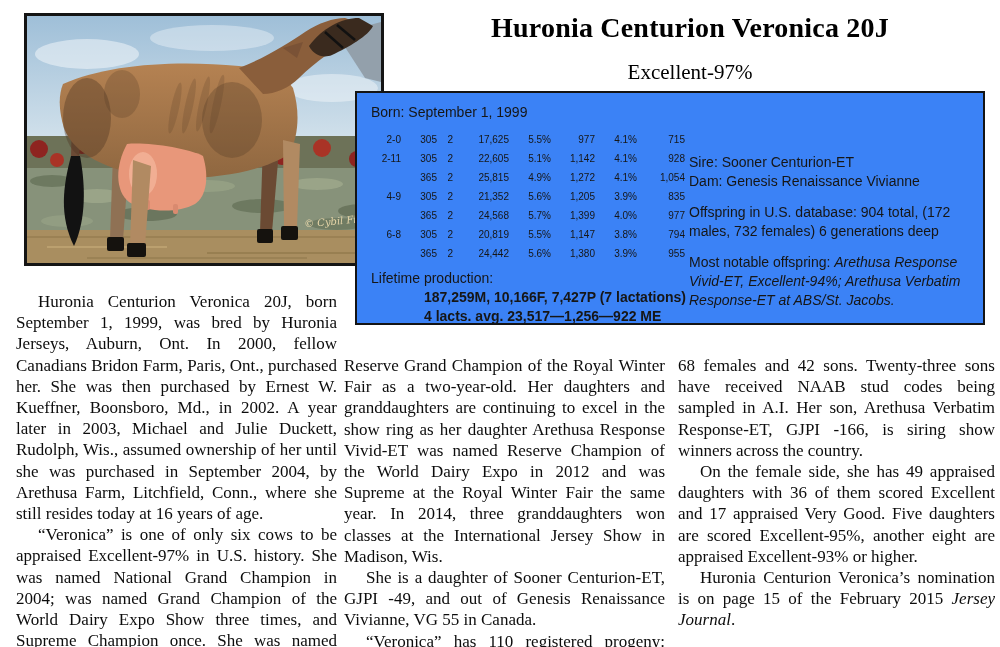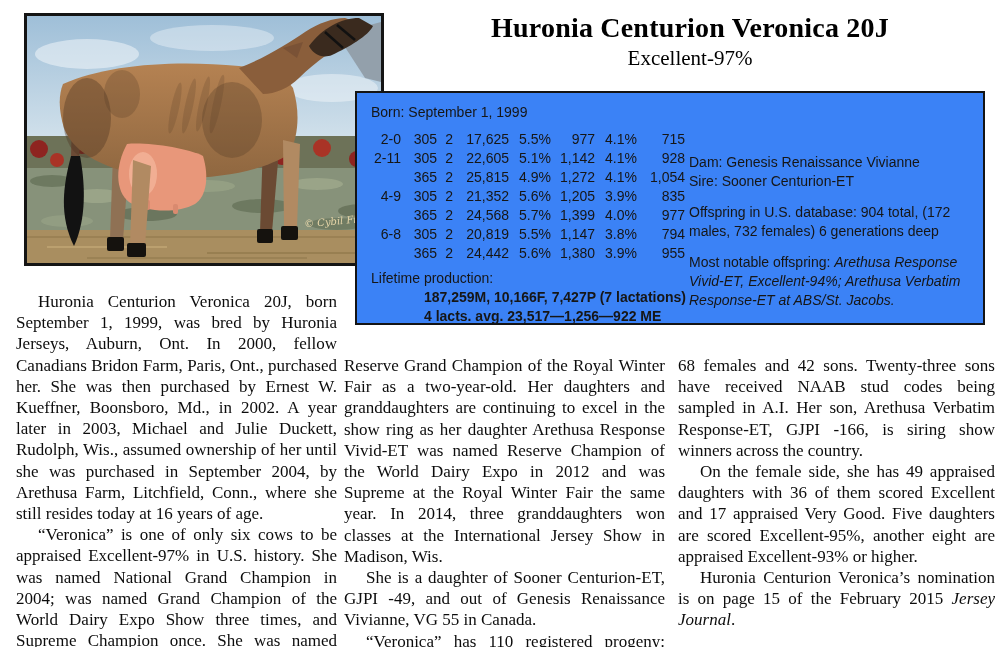--- a/index.html
+++ b/index.html
@@ -16,31 +16,31 @@
   .photo-frame svg { display:block; }
   .credit {
     position:absolute; top:200px; right:24px;
     font-family:"DejaVu Serif", serif; font-style:italic;
     font-size:10px; color:#e4d4a8; transform:rotate(-5deg); white-space:nowrap;
   }
 
   
   .titleblock { position:absolute; left:385px; top:12px; width:610px; text-align:center; z-index:2; }
   .title { font-size:28px; font-weight:bold; letter-spacing:0.2px; color:#000; }
-  .subtitle { font-size:21px; margin-top:2px; color:#000; }
+  .subtitle { font-size:21px; margin-top:16px; color:#000; }
 
   
   .infobox {
     position:absolute; left:355px; top:91px; width:630px; height:234px;
     box-sizing:border-box; background:#3b82f6; border:2px solid #141414;
     font-family:"Liberation Sans", sans-serif; font-size:14px; line-height:19px;
     color:#161616; z-index:5;
   }
   .born { position:absolute; left:14px; top:10px; }
-  table.prod { position:absolute; left:8px; top:37px; border-collapse:collapse; font-size:14px; }
+  table.prod { position:absolute; left:8px; top:37px; border-collapse:collapse; font-size:10px; }
   table.prod td { text-align:right; padding:0; line-height:19px; white-space:nowrap; }
   .c-age{width:36px}.c-days{width:36px}.c-x{width:16px}.c-milk{width:56px}
   .c-fp{width:42px}.c-f{width:44px}.c-pp{width:42px}.c-p{width:48px}
   .lifetime-label { position:absolute; left:14px; top:176px; }
   .lifetime-lines { position:absolute; left:67px; top:195px;font-weight:bold; }
   .right-block { position:absolute; left:332px; top:60px; width:272px; }
   .rb-gap { height:12px; }
 
   
   .col { position:absolute; font-size:17px; line-height:21.2px; text-align:justify;margin-top:8px; }
@@ -236,22 +236,22 @@
     </tbody>
       </table>
 
     <div class="lifetime-label">Lifetime production:</div>
     <div class="lifetime-lines">
       <div>187,259M, 10,166F, 7,427P (7 lactations)</div>
       <div>4 lacts. avg. 23,517—1,256—922 ME</div>
     </div>
 
     <div class="right-block">
+      <div>Sire: Sooner Centurion-ET</div>
       <div>Dam: Genesis Renaissance Vivianne</div>
-      <div>Sire: Sooner Centurion-ET</div>
       <div class="rb-gap"></div>
       <div>Offspring in U.S. database: 904 total, (172 males, 732 females) 6 generations deep</div>
       <div class="rb-gap"></div>
       <div><span>Most notable offspring: </span><i>Arethusa Response Vivid-ET, Excellent-94%; Arethusa Verbatim Response-ET at ABS/St. Jacobs.</i></div>
     </div>
   </div>
 
   <div class="col col1">
     <p class="indent">Huronia Centurion Veronica 20J, born September 1, 1999, was bred by Huronia Jerseys, Auburn, Ont. In 2000, fellow Canadians Bridon Farm, Paris, Ont., purchased her. She was then purchased by Ernest W. Kueffner, Boonsboro, Md., in 2002. A year later in 2003, Michael and Julie Duckett, Rudolph, Wis., assumed ownership of her until she was purchased in September 2004, by Arethusa Farm, Litchfield, Conn., where she still resides today at 16 years of age.</p>
     <p class="indent cont">“Veronica” is one of only six cows to be appraised Excellent-97% in U.S. history. She was named National Grand Champion in 2004; was named Grand Champion of the World Dairy Expo Show three times, and Supreme Champion once. She was named</p>

